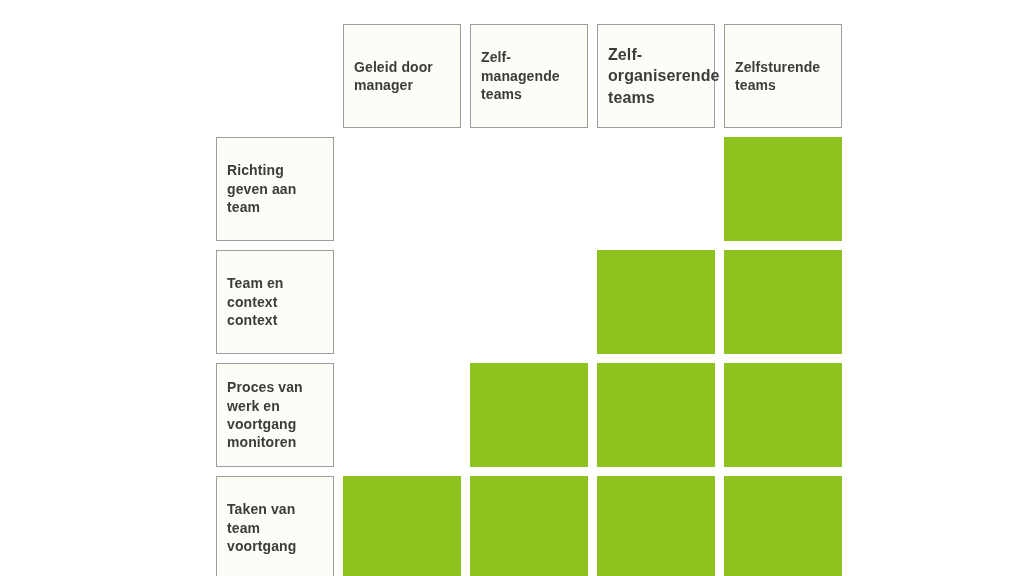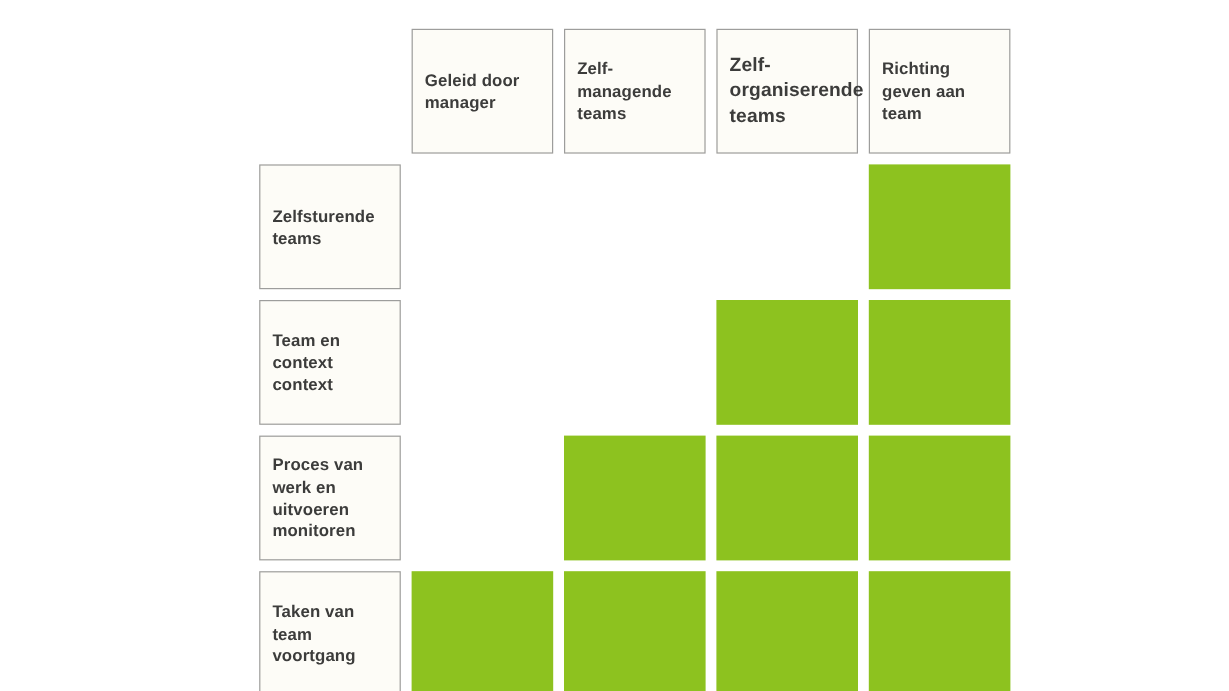--- a/index.html
+++ b/index.html
@@ -50,35 +50,35 @@
 </head>
 <body>
 
 <div class="canvas">
   <div class="grid">
 
     <div class="corner"></div>
     <div class="headbox">Geleid door manager</div>
     <div class="headbox">Zelf-managende teams</div>
     <div class="headbox small">Zelf-organiserende teams</div>
+    <div class="headbox">Zelfsturende teams</div>
+
     <div class="headbox">Richting geven aan team</div>
-
-    <div class="headbox">Zelfsturende teams</div>
     <div class="cell"></div>
     <div class="cell"></div>
     <div class="cell"></div>
     <div class="cell filled"></div>
 
     <div class="headbox">Team en context context</div>
     <div class="cell"></div>
     <div class="cell"></div>
     <div class="cell filled"></div>
     <div class="cell filled"></div>
 
-    <div class="headbox">Proces van werk en uitvoeren monitoren</div>
+    <div class="headbox">Proces van werk en voortgang monitoren</div>
     <div class="cell"></div>
     <div class="cell filled"></div>
     <div class="cell filled"></div>
     <div class="cell filled"></div>
 
     <div class="headbox">Taken van team voortgang</div>
     <div class="cell filled"></div>
     <div class="cell filled"></div>
     <div class="cell filled"></div>
     <div class="cell filled"></div>

